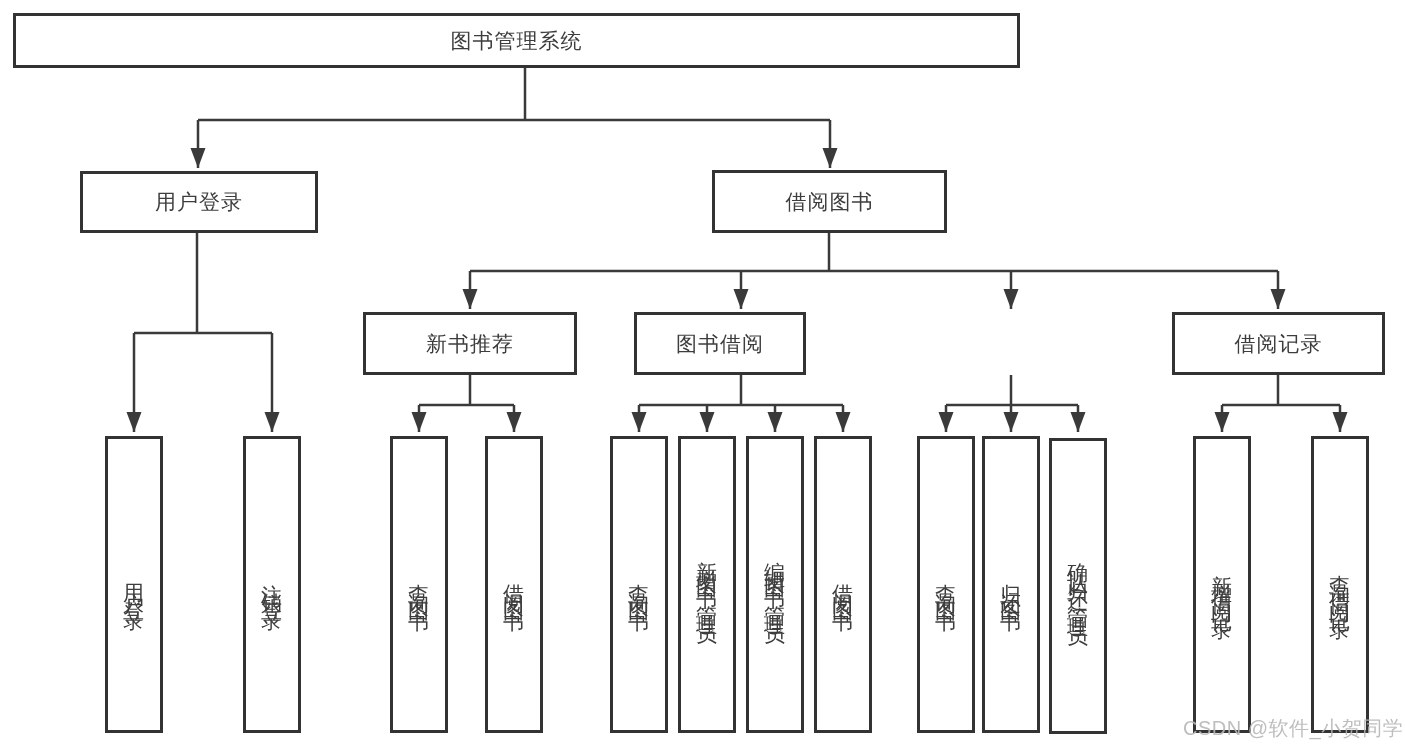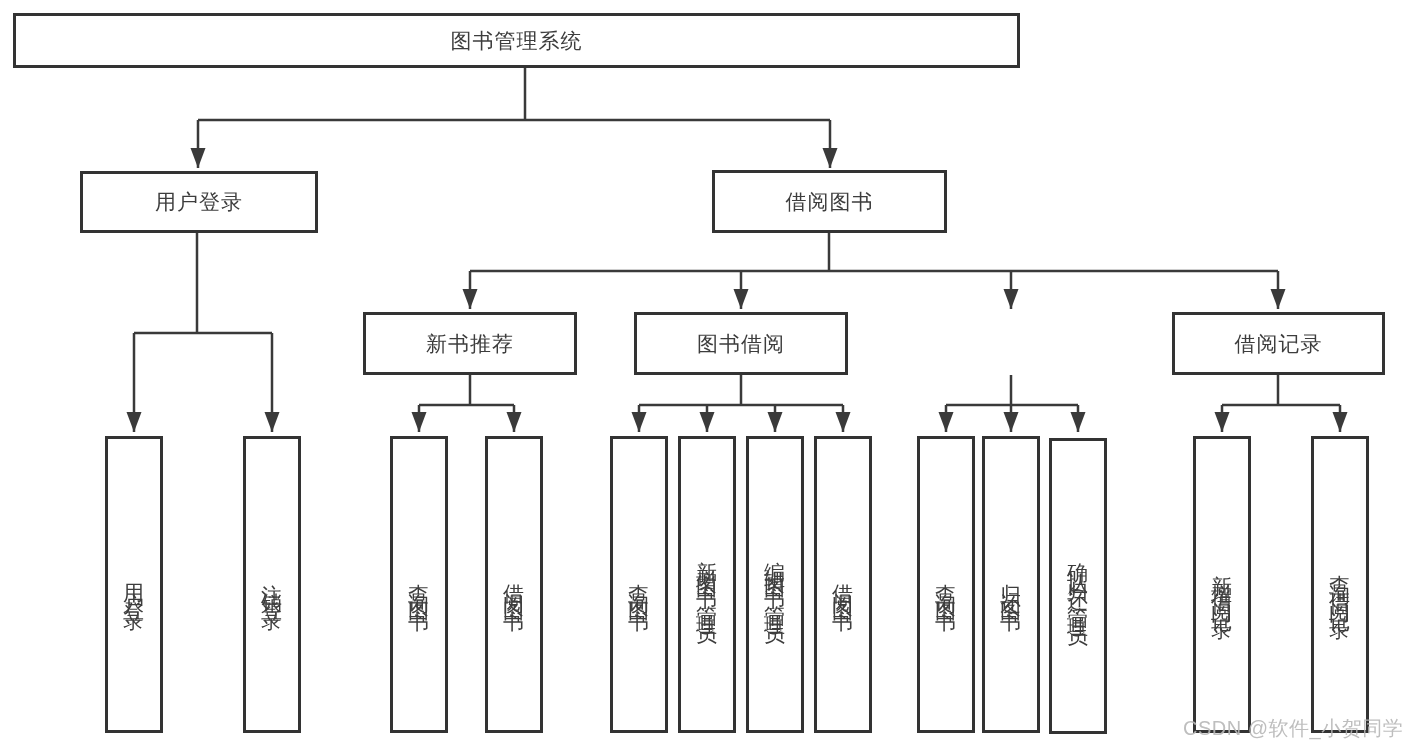--- a/index.html
+++ b/index.html
@@ -100,21 +100,21 @@
   <div class="node" style="left:80px; top:171px; width:238px; height:62px;">
     <span class="hlabel">用户登录</span>
   </div>
   <div class="node" style="left:712px; top:170px; width:235px; height:63px;">
     <span class="hlabel">借阅图书</span>
   </div>
 
   <div class="node" style="left:363px; top:312px; width:214px; height:63px;text-align:center;">
     <span class="hlabel">新书推荐</span>
   </div>
-  <div class="node" style="left:634px; top:312px; width:214px; height:63px;">
+  <div class="node" style="left:634px; top:312px; width:172px; height:63px;">
     <span class="hlabel">图书借阅</span>
   </div>
   <div class="node" style="left:1172px; top:312px; width:213px; height:63px;">
     <span class="hlabel">借阅记录</span>
   </div>
 
   <div class="node" style="left:105px; top:436px; width:58px; height:297px;">
     <span class="vlabel">用户登录</span>
   </div>
   <div class="node" style="left:243px; top:436px; width:58px; height:297px;">

